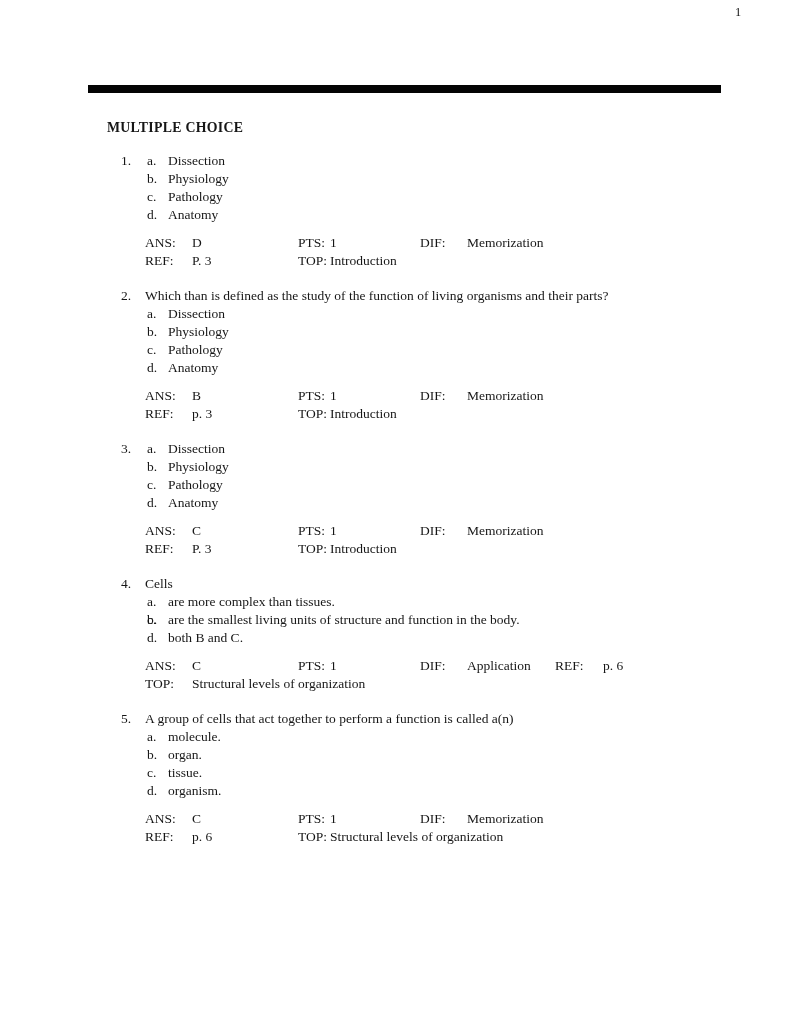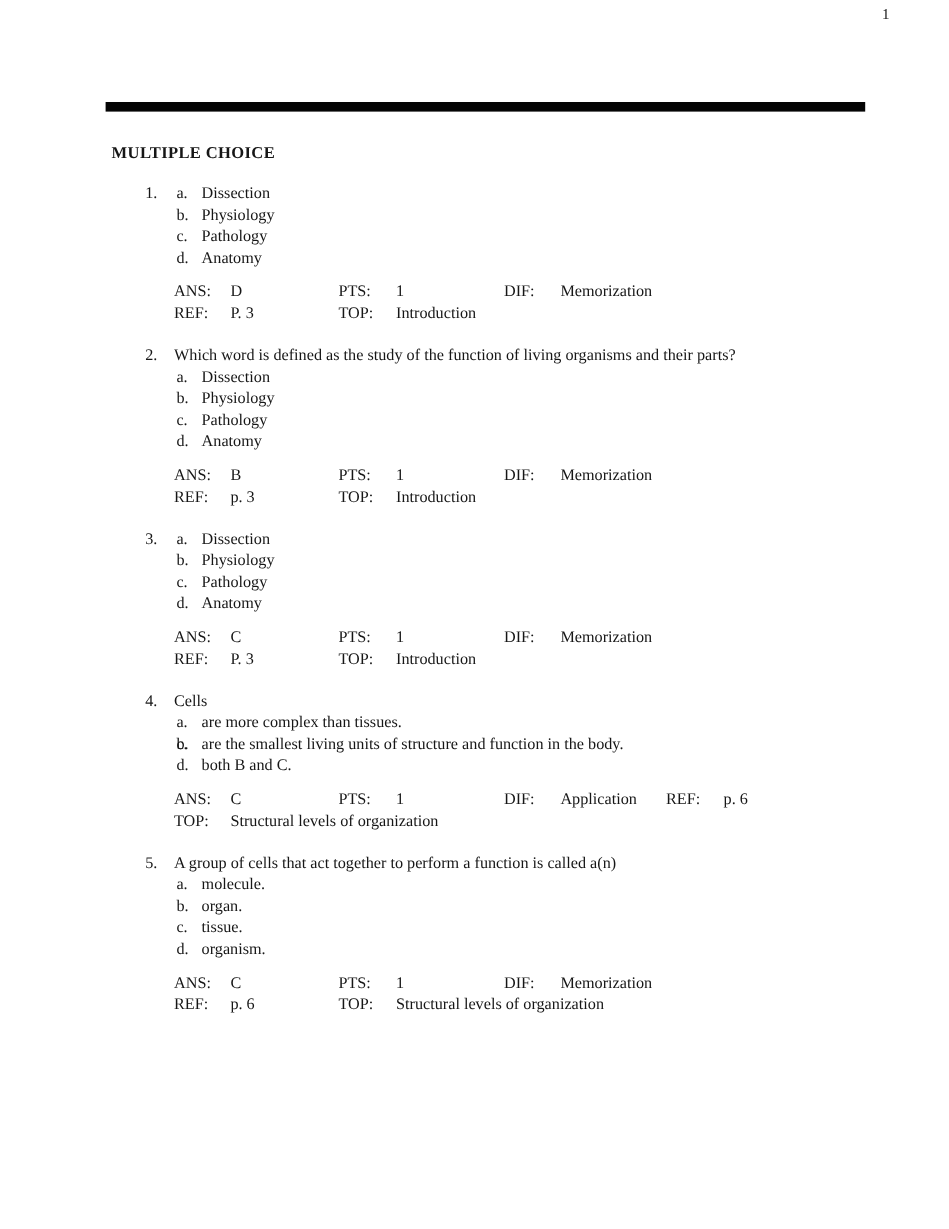--- a/index.html
+++ b/index.html
@@ -34,42 +34,42 @@
     position: absolute;
     top: 85px;
     left: 88px;
     width: 633px;
     height: 8px;
     background: #040404;
   }
   .section-title {
     position: absolute;
     top: 119px;
-    left: 93px;
+    left: 107px;
     font-weight: 700;
     font-size: 13.8px;
     letter-spacing: 0.3px;
   }
   .questions {
     position: absolute;
     top: 152px;
     left: 93px;
     width: 670px;
   }
   .question { margin-bottom: 17px; }
   .q-line { position: relative; padding-left: 52px; white-space: nowrap; }
   .q-num { position: absolute; left: 28px; width: 22px; }
   .opt { position: relative; padding-left: 75px; white-space: nowrap; }
   .opt-letter { position: absolute; left: 54px; }
   .meta { margin-top: 10px; }
   .meta-row { position: relative; height: 18px; }
   .mc { position: absolute; white-space: nowrap; top: 0; }
   .c0 { left: 52px; }
   .c1 { left: 99px; }
-  .c2 { left: 189px; }
+  .c2 { left: 205px; }
   .c3 { left: 237px; }
   .c4 { left: 327px; }
   .c5 { left: 374px; }
   .c6 { left: 462px; }
   .c7 { left: 510px; }
 </style>
 </head>
 <body>
 
 <div class="page">
@@ -117,21 +117,21 @@
           <span class="mc c1">P. 3</span>
           <span class="mc c2">TOP:</span>
           <span class="mc c3">Introduction</span>
         </div>
       </div>
     </div>
 
     <div class="question">
       <div class="q-line">
         <span class="q-num">2.</span>
-        <span class="q-text">Which word is defined as the study of the function of living organisms and their parts?</span>
+        <span class="q-text">Which than is defined as the study of the function of living organisms and their parts?</span>
       </div>
       <div class="opt">
         <span class="opt-letter">a.</span>
         <span class="opt-text">Dissection</span>
       </div>
       <div class="opt">
         <span class="opt-letter">b.</span>
         <span class="opt-text">Physiology</span>
       </div>
       <div class="opt">

